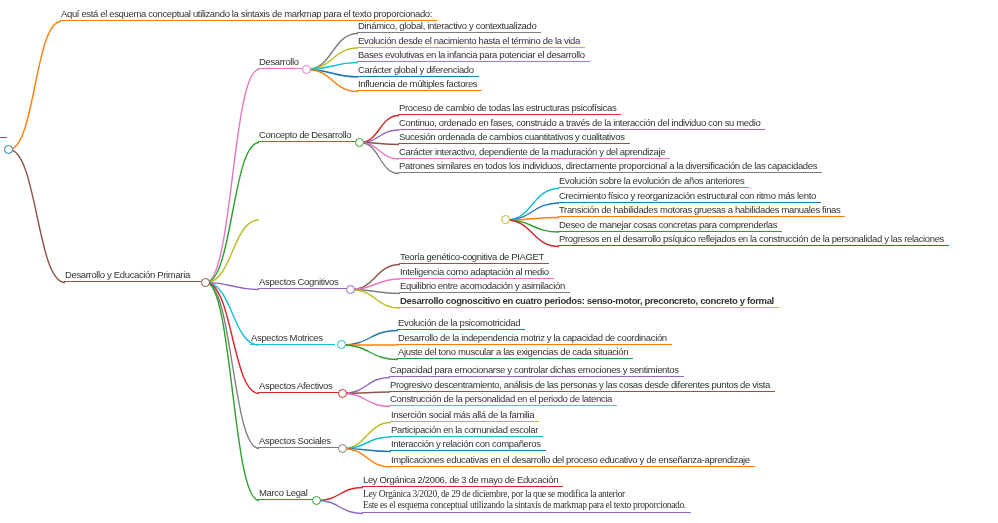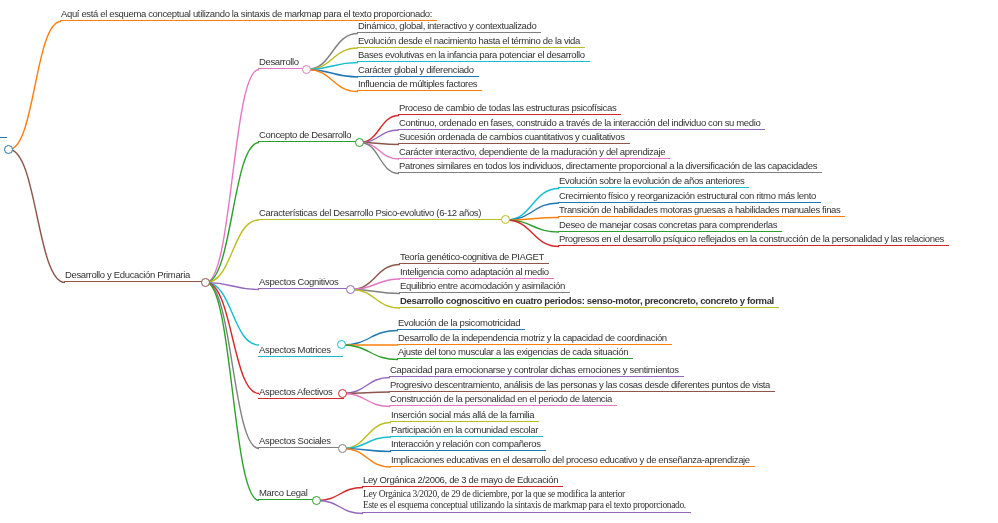--- a/index.html
+++ b/index.html
@@ -74,39 +74,38 @@
     <div class="node" style="left: 357px; top: 49px; border-bottom-color: rgb(23, 190, 207);">Bases evolutivas en la infancia para potenciar el desarrollo</div>
     <div class="node" style="left: 357px; top: 63.5px; border-bottom-color: rgb(31, 119, 180);">Carácter global y diferenciado</div>
     <div class="node" style="left: 357px; top: 78px; border-bottom-color: rgb(255, 127, 14);">Influencia de múltiples factores</div>
     <div class="node parent" style="left: 258px; top: 129px; border-bottom-color: rgb(44, 160, 44); width: 102px;">Concepto de Desarrollo</div>
     <div class="circle" style="left: 355px; top: 137.5px; border-color: rgb(44, 160, 44);"></div>
     <div class="node" style="left: 398px; top: 102px; border-bottom-color: rgb(214, 39, 40);">Proceso de cambio de todas las estructuras psicofísicas</div>
     <div class="node" style="left: 398px; top: 116.5px; border-bottom-color: rgb(148, 103, 189);">Continuo, ordenado en fases, construido a través de la interacción del individuo con su medio</div>
     <div class="node" style="left: 398px; top: 131px; border-bottom-color: rgb(140, 86, 75);">Sucesión ordenada de cambios cuantitativos y cualitativos</div>
     <div class="node" style="left: 398px; top: 145.5px; border-bottom-color: rgb(227, 119, 194);">Carácter interactivo, dependiente de la maduración y del aprendizaje</div>
     <div class="node" style="left: 398px; top: 160px; border-bottom-color: rgb(127, 127, 127);">Patrones similares en todos los individuos, directamente proporcional a la diversificación de las capacidades</div>
-    <div class="node parent" style="left: 258px; top: 206.5px; border-bottom-color: rgb(188, 189, 34); width: 248px;">Características del Desarrollo Psico-evolutivo (6-12 años)</div>
     <div class="circle" style="left: 501px; top: 215px; border-color: rgb(188, 189, 34);"></div>
     <div class="node" style="left: 558px; top: 175px; border-bottom-color: rgb(23, 190, 207);">Evolución sobre la evolución de años anteriores</div>
     <div class="node" style="left: 558px; top: 189.5px; border-bottom-color: rgb(31, 119, 180);">Crecimiento físico y reorganización estructural con ritmo más lento</div>
     <div class="node" style="left: 558px; top: 204px; border-bottom-color: rgb(255, 127, 14);">Transición de habilidades motoras gruesas a habilidades manuales finas</div>
     <div class="node" style="left: 558px; top: 218.5px; border-bottom-color: rgb(44, 160, 44);">Deseo de manejar cosas concretas para comprenderlas</div>
     <div class="node" style="left: 558px; top: 233px; border-bottom-color: rgb(214, 39, 40);">Progresos en el desarrollo psíquico reflejados en la construcción de la personalidad y las relaciones</div>
     <div class="node parent" style="left: 258px; top: 276px; border-bottom-color: rgb(148, 103, 189); width: 93px;">Aspectos Cognitivos</div>
     <div class="circle" style="left: 346px; top: 284.5px; border-color: rgb(148, 103, 189);"></div>
     <div class="node" style="left: 399px; top: 251px; border-bottom-color: rgb(140, 86, 75);">Teoría genético-cognitiva de PIAGET</div>
     <div class="node" style="left: 399px; top: 265.5px; border-bottom-color: rgb(227, 119, 194);">Inteligencia como adaptación al medio</div>
     <div class="node" style="left: 399px; top: 280px; border-bottom-color: rgb(127, 127, 127);">Equilibrio entre acomodación y asimilación</div>
     <div class="node" style="left: 399px; top: 294.5px; border-bottom-color: rgb(188, 189, 34); font-weight: bold;">Desarrollo cognoscitivo en cuatro periodos: senso-motor, preconcreto, concreto y formal</div>
-    <div class="node parent" style="left: 258px; top: 331.5px; border-bottom-color: rgb(23, 190, 207); width: 84px; margin-top: 12px;">Aspectos Motrices</div>
+    <div class="node parent" style="left: 250px; top: 331.5px; border-bottom-color: rgb(23, 190, 207); width: 84px;">Aspectos Motrices</div>
     <div class="circle" style="left: 337px; top: 340px; border-color: rgb(23, 190, 207);"></div>
     <div class="node" style="left: 397px; top: 317px; border-bottom-color: rgb(31, 119, 180);">Evolución de la psicomotricidad</div>
     <div class="node" style="left: 397px; top: 331.5px; border-bottom-color: rgb(255, 127, 14);">Desarrollo de la independencia motriz y la capacidad de coordinación</div>
     <div class="node" style="left: 397px; top: 346px; border-bottom-color: rgb(44, 160, 44);">Ajuste del tono muscular a las exigencias de cada situación</div>
-    <div class="node parent" style="left: 258px; top: 380px; border-bottom-color: rgb(214, 39, 40); width: 85px; margin-top: 6px;">Aspectos Afectivos</div>
+    <div class="node parent" style="left: 258px; top: 380px; border-bottom-color: rgb(214, 39, 40); width: 85px;">Aspectos Afectivos</div>
     <div class="circle" style="left: 338px; top: 388.5px; border-color: rgb(214, 39, 40);"></div>
     <div class="node" style="left: 389px; top: 364px; border-bottom-color: rgb(148, 103, 189);">Capacidad para emocionarse y controlar dichas emociones y sentimientos</div>
     <div class="node" style="left: 389px; top: 378.5px; border-bottom-color: rgb(140, 86, 75);">Progresivo descentramiento, análisis de las personas y las cosas desde diferentes puntos de vista</div>
     <div class="node" style="left: 389px; top: 393px; border-bottom-color: rgb(227, 119, 194);">Construcción de la personalidad en el periodo de latencia</div>
     <div class="node parent" style="left: 258px; top: 435px; border-bottom-color: rgb(127, 127, 127); width: 85px;">Aspectos Sociales</div>
     <div class="circle" style="left: 338px; top: 443.5px; border-color: rgb(127, 127, 127);"></div>
     <div class="node" style="left: 390px; top: 409px; border-bottom-color: rgb(188, 189, 34);">Inserción social más allá de la familia</div>
     <div class="node" style="left: 390px; top: 423.5px; border-bottom-color: rgb(23, 190, 207);">Participación en la comunidad escolar</div>
     <div class="node" style="left: 390px; top: 438px; border-bottom-color: rgb(31, 119, 180);">Interacción y relación con compañeros</div>
     <div class="node" style="left: 390px; top: 453.5px; border-bottom-color: rgb(255, 127, 14);">Implicaciones educativas en el desarrollo del proceso educativo y de enseñanza-aprendizaje</div>

